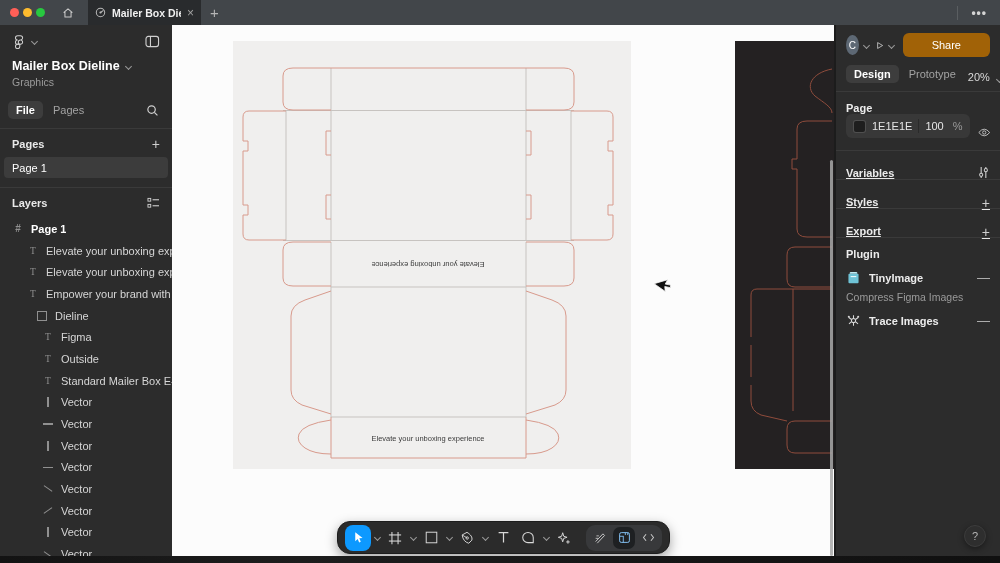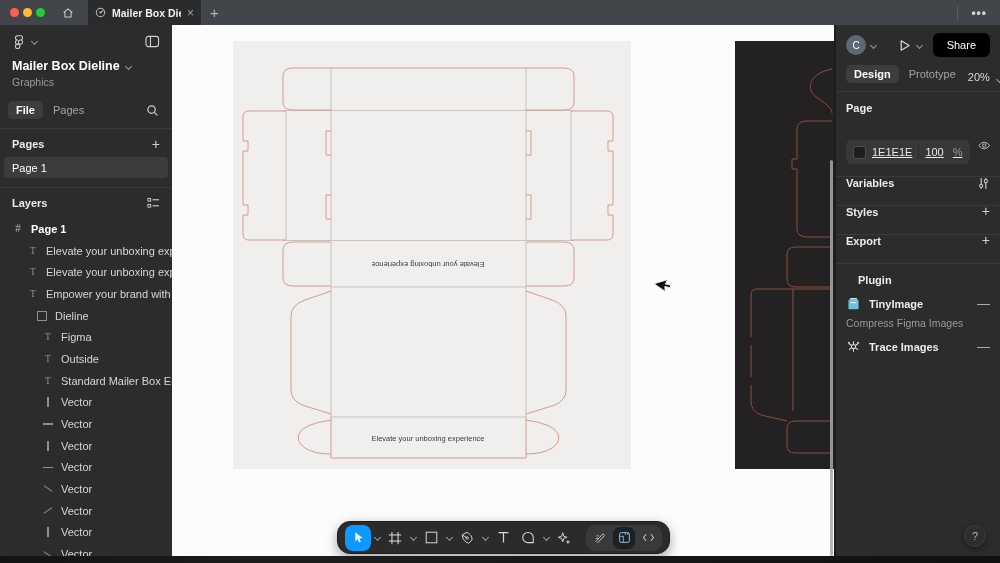--- a/index.html
+++ b/index.html
@@ -71,32 +71,32 @@
   .tool.active { width:26px; height:26px; background:#0d99ff; border-radius:8px; }
   .tool-chev { width:10px; height:24px; display:flex; align-items:center; justify-content:center; }
   .tgroup { margin-left:9px; background:#38393b; border-radius:9px; padding:2px 3px; display:flex; gap:2px; align-items:center; }
   .tg-item { width:22px; height:22px; display:flex; align-items:center; justify-content:center; border-radius:7px; }
   .tg-item.on { background:#1e2022; }
 
   
   .rpanel { width:166px; background:#2c2c2c; border-left:2px solid #1c1c1c; display:flex; flex-direction:column; position:relative; flex-shrink:0; }
   .rp-top { display:flex; align-items:center; padding:8px 10px 6px 10px; gap:4px; }
   .avatar { width:20px; height:20px; border-radius:50%; background:#5d6874; color:#fff; font-size:10px; display:flex; align-items:center; justify-content:center; }
-  .share-btn { margin-left:6px; background:#000000; color:#fff; border:none; border-radius:6px; padding:6px 14px; font-size:11px; font-weight:500; font-family:inherit; }
+  .share-btn { margin-left:6px; background:#a16207; color:#fff; border:none; border-radius:6px; padding:6px 29px; font-size:11px; font-weight:500; font-family:inherit; }
   .rp-tabs { display:flex; align-items:flex-end; padding:2px 10px 8px 10px; gap:2px; }
   .zoom-val { color:#d9d9d9; margin-right:4px; }
   .rp-sec { padding:10px 10px 12px 10px; }
   .rp-sec-label { font-weight:700; color:#ececec; }
-  .color-line { display:flex; align-items:flex-start; gap:8px; margin-top:26px;text-decoration:underline; }
+  .color-line { display:flex; align-items:flex-end; gap:8px; margin-top:0; }
   .color-chip { flex:1; display:flex; align-items:center; background:#383838; border-radius:6px; height:24px; padding:0 7px; gap:6px; }
   .swatch { width:13px; height:13px; border-radius:3px; background:#1e1e1e; border:1px solid rgba(255,255,255,.22); }
   .hex { color:#e6e6e6; flex:1; }
   .chip-div { width:1px; height:14px; background:#2a2a2a; }
   .op-val { color:#e6e6e6; } .op-unit { color:#9a9a9a; margin-left:3px; }
-  .rp-row { height:28px; display:flex; align-items:flex-start; padding:0 10px; }
+  .rp-row { height:28px; display:flex; align-items:flex-end; padding:0 10px;text-decoration:underline; }
   .plugin-row { display:flex; align-items:center; gap:8px; padding:6px 10px; }
   .plug-name { font-weight:700; color:#ececec; }
   .plug-desc { padding:0 10px 4px 10px; color:#9a9a9a; font-size:10.5px; }
   .minus { color:#bdbdbd; font-size:13px; }
   .help-btn { position:absolute; right:14px; bottom:9px; width:22px; height:22px; border-radius:50%; background:#2e2e2e; border:1px solid #3c3c3c; color:#b5b5b5; display:flex; align-items:center; justify-content:center; font-size:11px; box-shadow:0 2px 6px rgba(0,0,0,.4); }
 
   .bottom-strip { position:absolute; left:0; bottom:0; width:1000px; height:7px; background:linear-gradient(90deg,#131313,#1d1d1d 30%,#171717 60%,#101010); }
   svg { display:block; }
 </style>
 </head>
@@ -442,21 +442,21 @@
       </div>
       <div class="hdiv"></div>
 
       <div class="rp-row">
         <span class="rp-sec-label">Export</span>
         <span class="spacer"></span>
         <span class="plus">+</span>
       </div>
       <div class="hdiv"></div>
 
-      <div class="rp-sec" style="padding-bottom:4px;margin-left:12px;">
+      <div class="rp-sec" style="padding-bottom:4px;">
         <div class="rp-sec-label">Plugin</div>
       </div>
       <div class="plugin-row">
         <svg width="15" height="15" viewBox="0 0 16 16">
             <path d="M4,4 L4,2.8 Q4,2 5,2 L11,2 Q12,2 12,2.8 L12,4 Z" fill="#bfeaf2"></path>
             <path d="M3.4,4 L12.6,4 Q13.4,4 13.4,5 L13.4,13 Q13.4,14 12.4,14 L3.6,14 Q2.6,14 2.6,13 L2.6,5 Q2.6,4 3.4,4 Z" fill="#6fc3d6"></path>
             <path d="M5,7 L11,7" stroke="#e8f8fb" stroke-width="1.2"></path>
           </svg>
         <span class="plug-name">TinyImage</span>
         <span class="spacer"></span>

